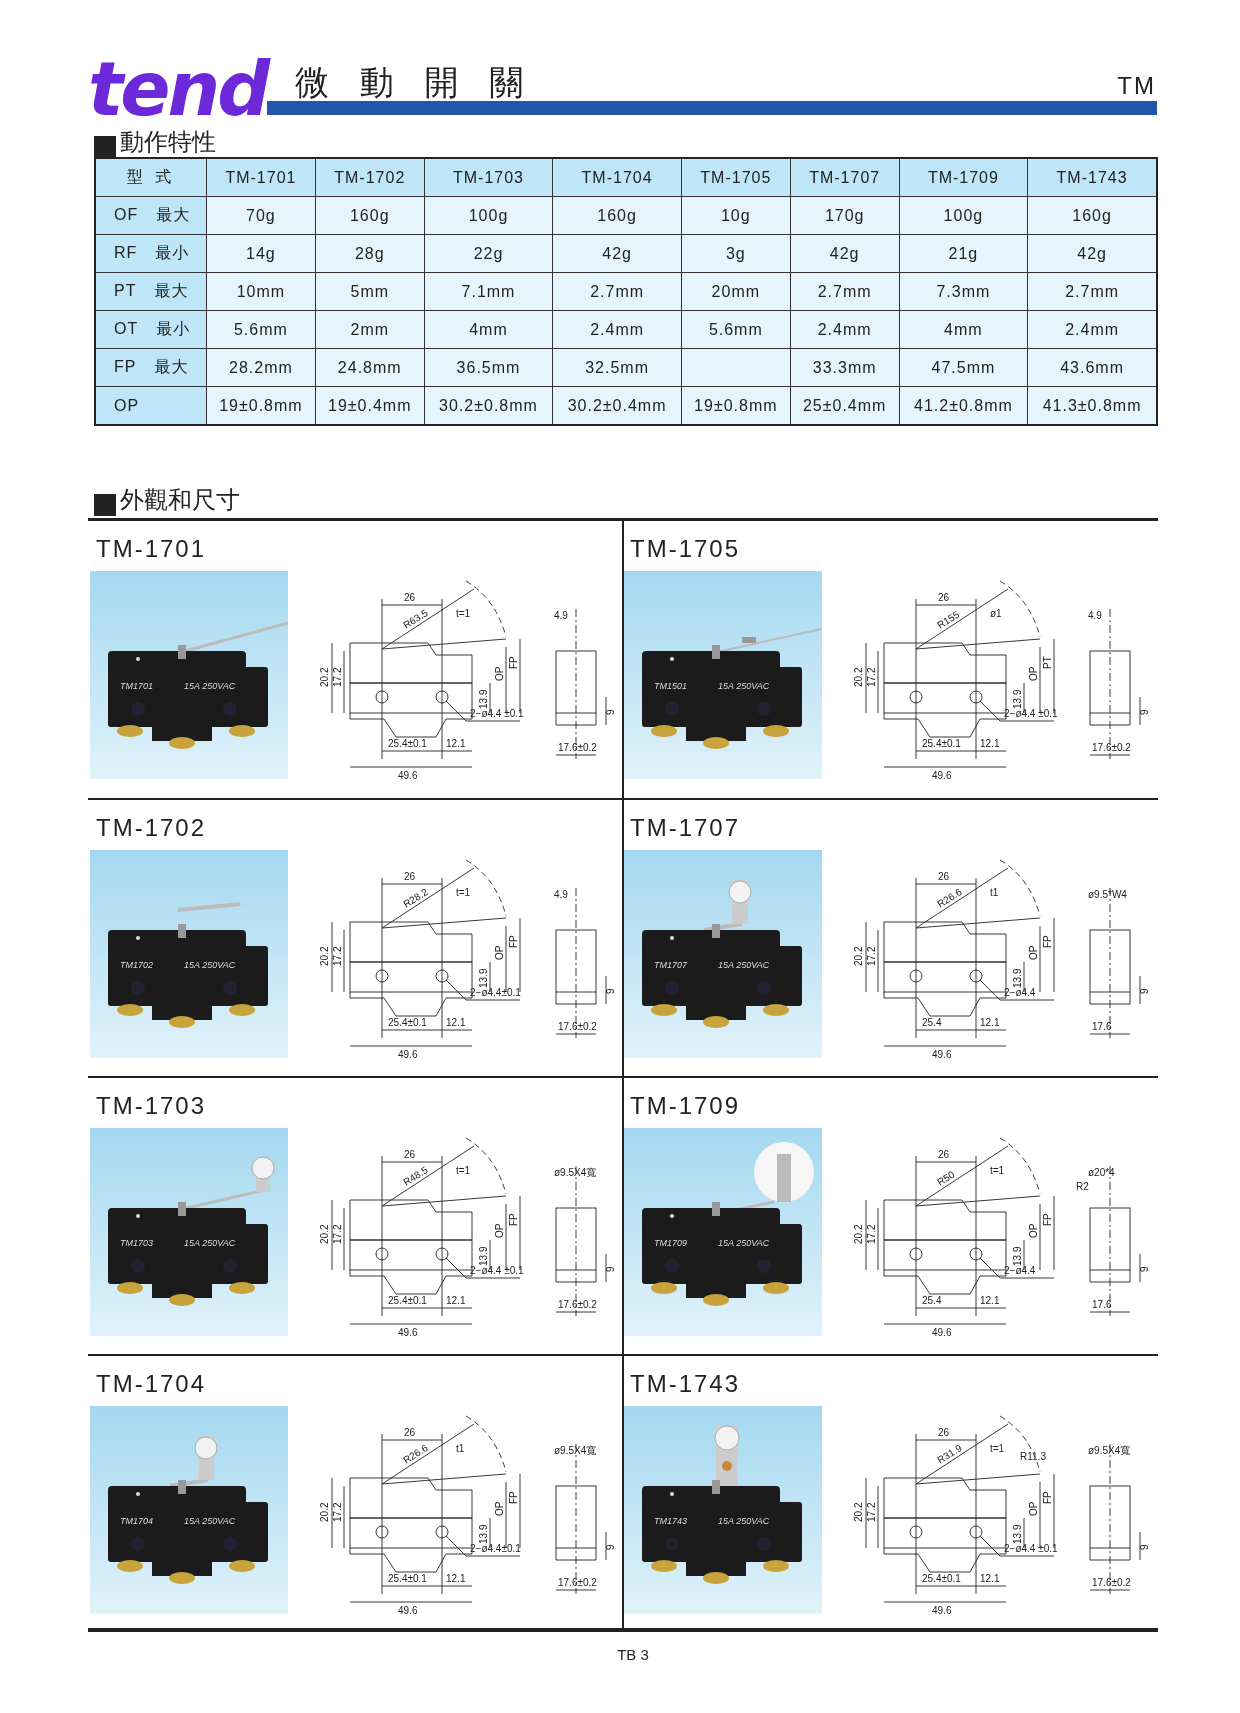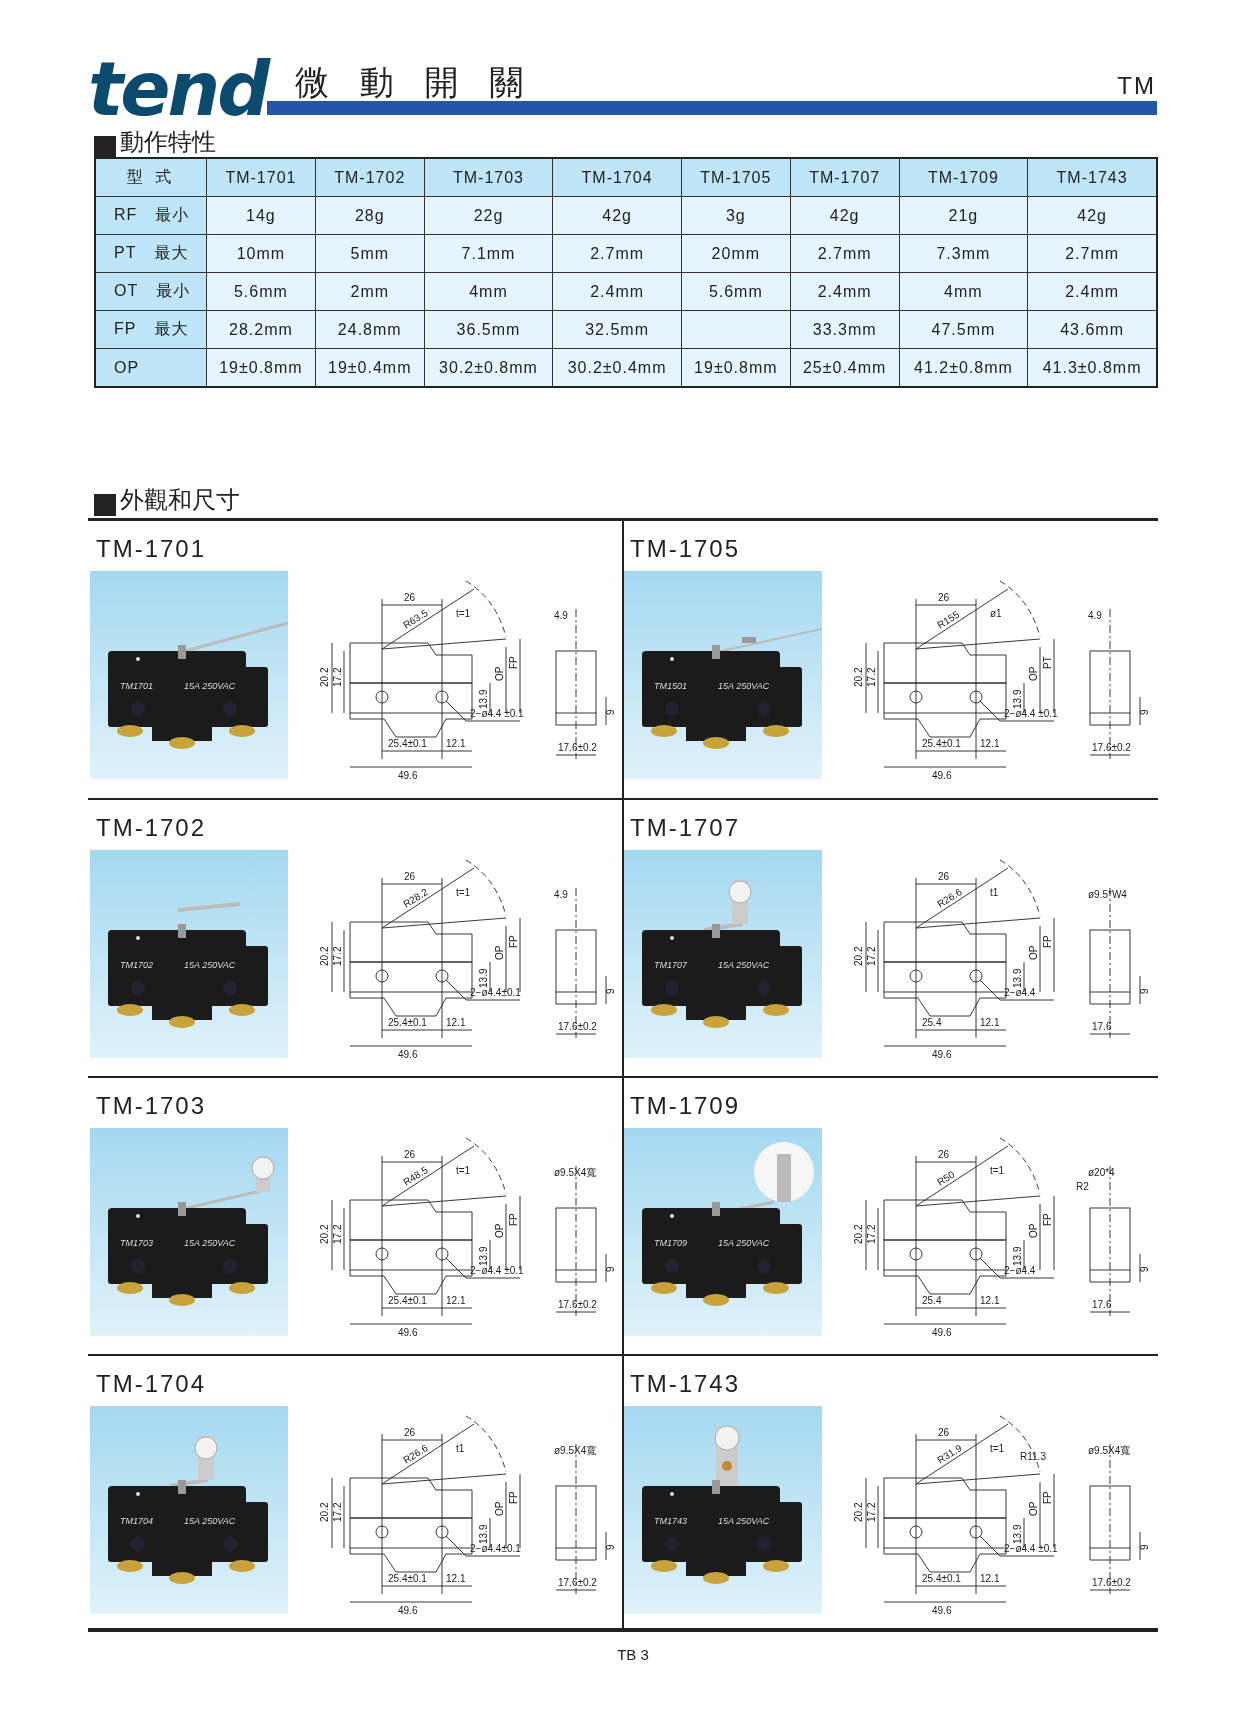--- a/index.html
+++ b/index.html
@@ -1,17 +1,17 @@
 <!DOCTYPE html>
 <html><head>
 <meta charset="utf-8">
 <style>
   html,body{margin:0;padding:0;background:#fff;}
   body{width:1240px;height:1713px;position:relative;font-family:"Liberation Sans","DejaVu Sans",sans-serif;color:#222;overflow:hidden;}
-  .logo{position:absolute;left:88px;top:52px;font-family:"DejaVu Sans",sans-serif;font-weight:bold;font-style:italic;font-size:74px;color:#0c4a6e;letter-spacing:-3px;line-height:1;}
+  .logo{position:absolute;left:88px;top:52px;font-family:"DejaVu Sans",sans-serif;font-weight:bold;font-style:italic;font-size:74px;color:#6d28d9;letter-spacing:-3px;line-height:1;}
   .title-cn{position:absolute;left:272px;top:60px;font-size:34px;letter-spacing:10px;color:#222;font-family:"DejaVu Sans",sans-serif;margin-left:23px;}
   .blue-bar{position:absolute;left:267px;top:101px;width:890px;height:14px;background:#2156a8;}
   .series{position:absolute;right:84px;top:72px;font-size:24px;letter-spacing:2px;}
   .sec-head{position:absolute;left:94px;font-size:24px;display:flex;align-items:flex-end;font-family:Liberation Sans, sans-serif;}
   .sec-head .sq{width:22px;height:22px;background:#222;margin-right:4px;}
   table.spec{position:absolute;left:94px;top:157px;width:1064px;border-collapse:collapse;border:2px solid #222;font-size:16px;letter-spacing:1px;}
   table.spec td, table.spec th{border:1px solid #333;text-align:center;height:37px;padding:0;font-weight:normal;background:#e6f5fd;}
   table.spec th{background:#bfe6f8;}
   table.spec td.rh{background:#bfe6f8;text-align:left;padding-left:18px;width:92px;}
   table.spec td.rh span.u{margin-left:18px;}
@@ -47,20 +47,31 @@
       <th>TM-1702</th>
       <th>TM-1703</th>
       <th>TM-1704</th>
       <th>TM-1705</th>
       <th>TM-1707</th>
       <th>TM-1709</th>
       <th>TM-1743</th>
     </tr>
   </thead>
   <tbody id="spec-body">
+      <tr>
+        <td class="rh"><span>OF</span><span class="u">最大</span></td>
+        <td>70g</td>
+        <td>160g</td>
+        <td>100g</td>
+        <td>160g</td>
+        <td>10g</td>
+        <td>170g</td>
+        <td>100g</td>
+        <td>160g</td>
+      </tr>
       <tr>
         <td class="rh"><span>RF</span><span class="u">最小</span></td>
         <td>14g</td>
         <td>28g</td>
         <td>22g</td>
         <td>42g</td>
         <td>3g</td>
         <td>42g</td>
         <td>21g</td>
         <td>42g</td>

